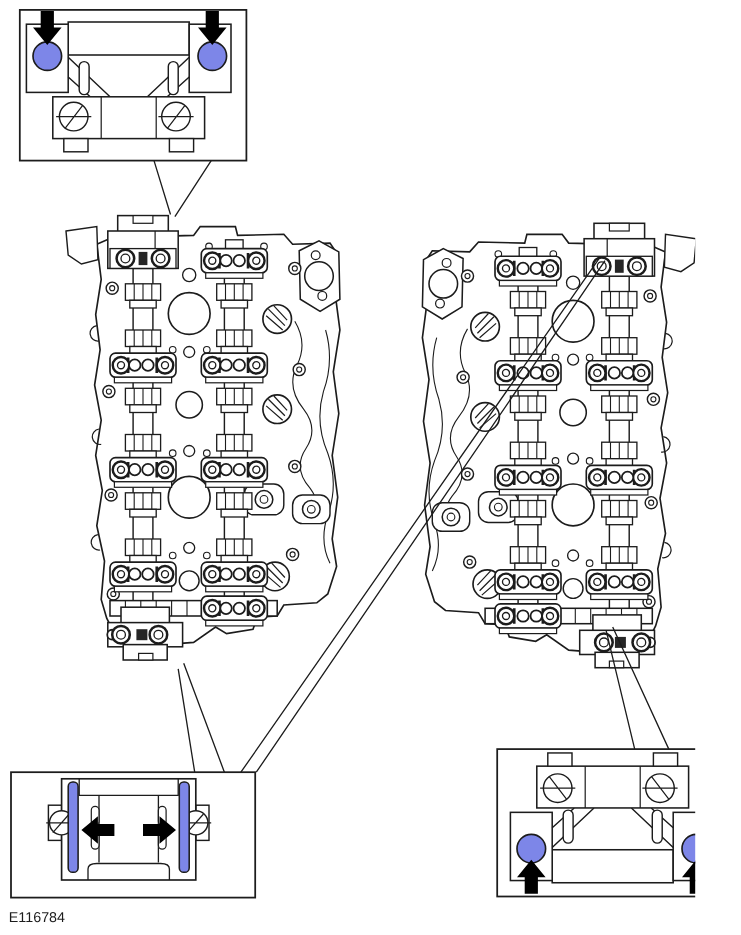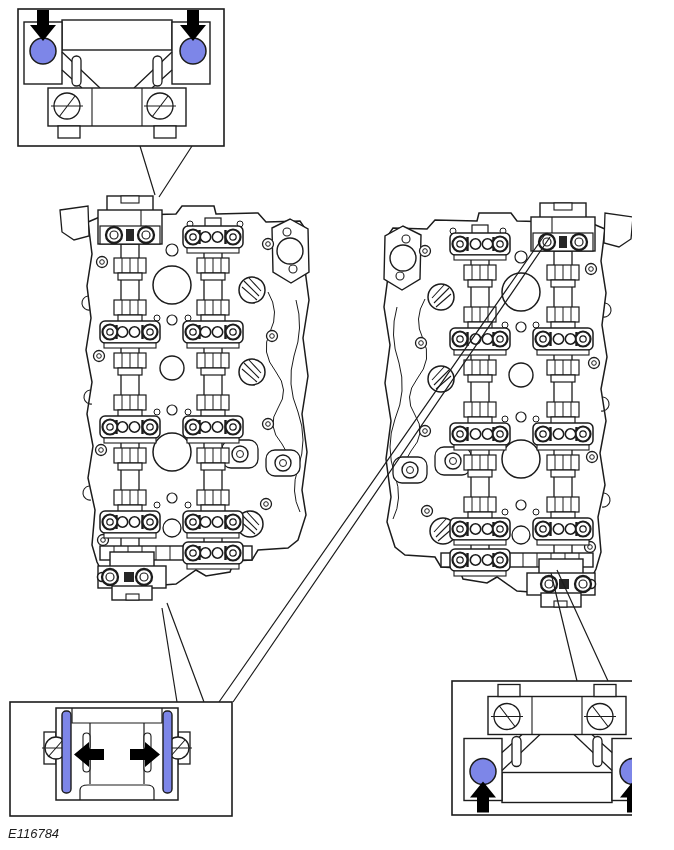--- a/index.html
+++ b/index.html
@@ -1,16 +1,16 @@
 <!DOCTYPE html>
 <html><head>
 <meta charset="utf-8">
 <style>
   html,body{margin:0;padding:0;background:#ffffff;}
-  .canvas{position:relative;width:632px;height:850px;background:#ffffff;overflow:hidden;font-style:italic;}
+  .canvas{position:relative;width:632px;height:850px;background:#ffffff;overflow:hidden;}
   svg{display:block;}
   text.figlabel{font-family:"Liberation Sans","DejaVu Sans",sans-serif;font-size:13px;fill:#1c1c1c;}
 </style>
 </head>
 <body>
 
 <div class="canvas">
 <svg width="674" height="850" viewBox="0 0 674 850">
   <defs>
 

